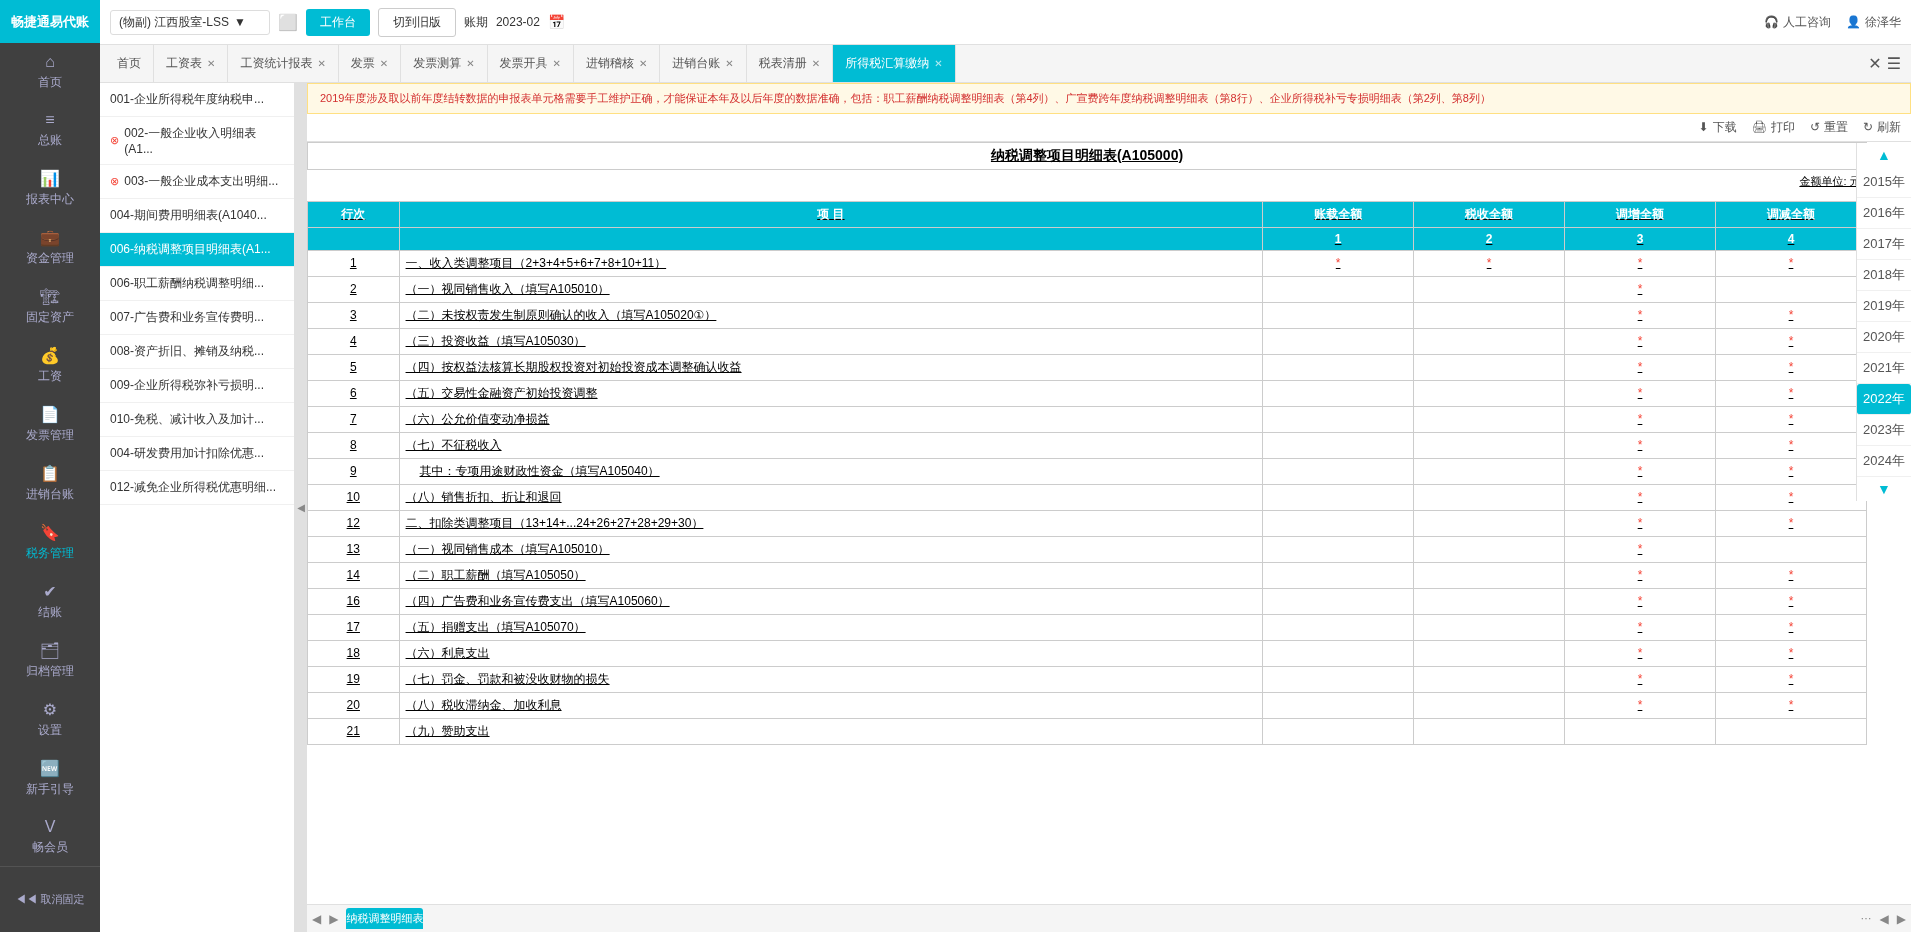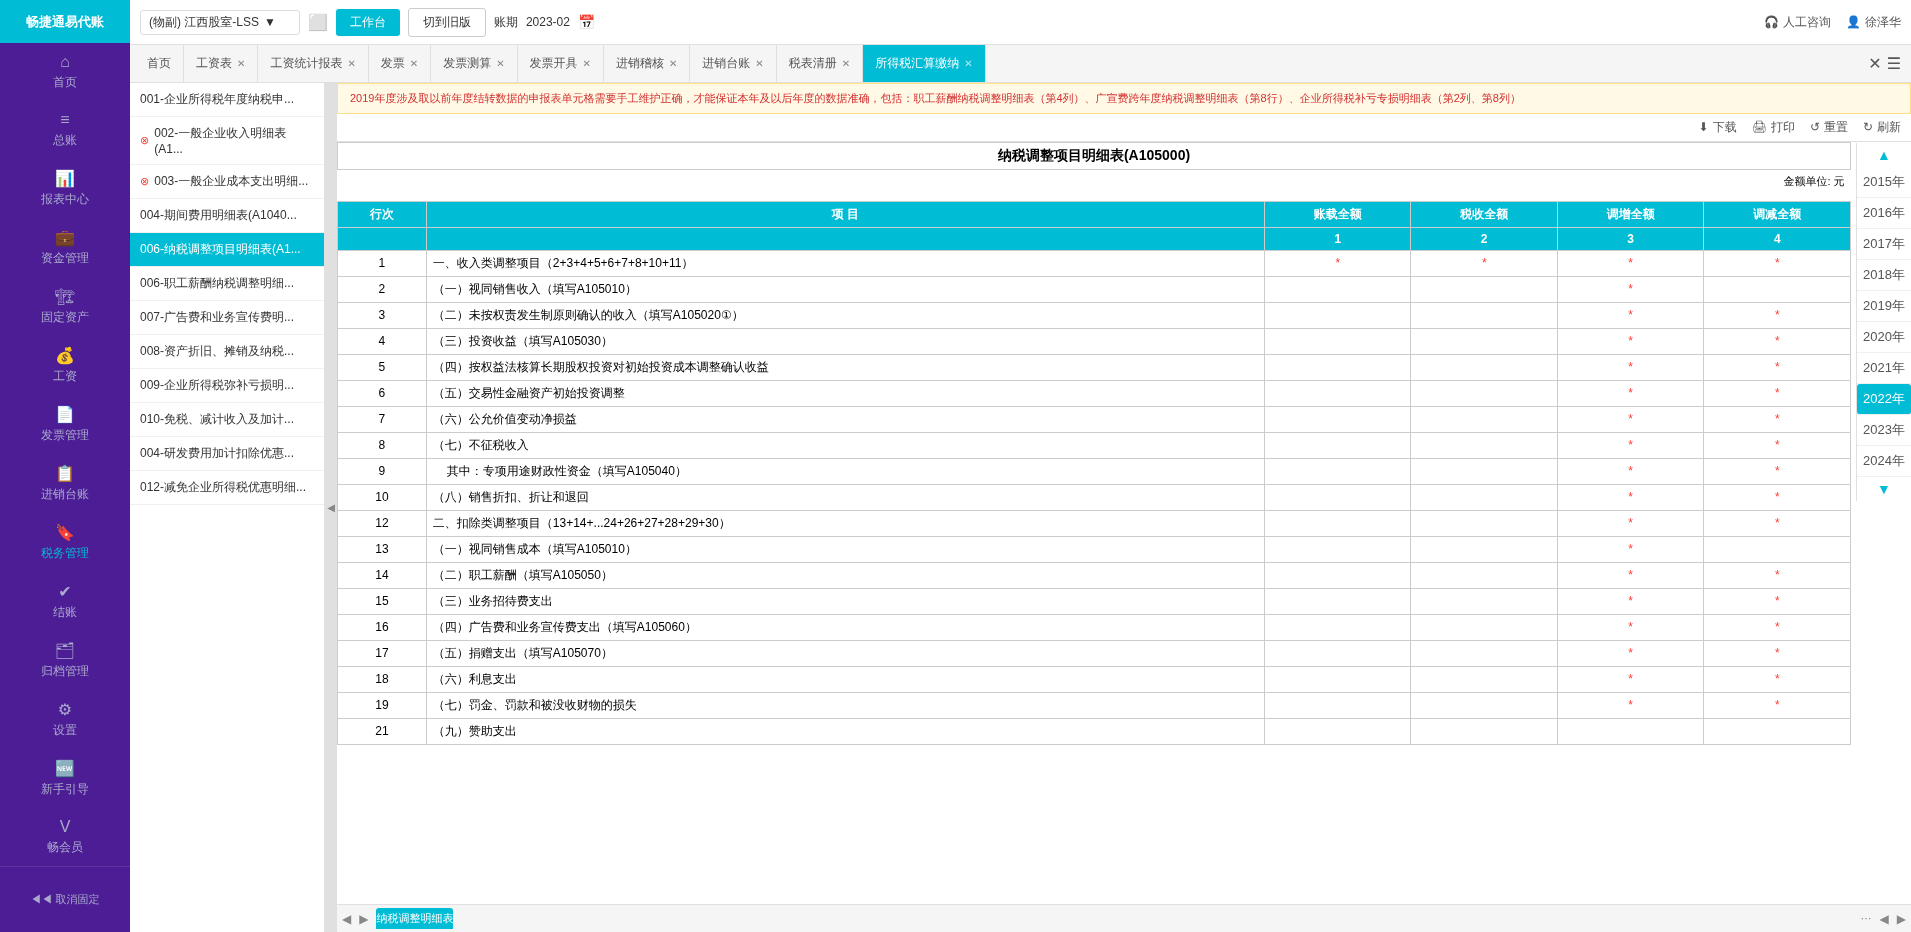--- a/index.html
+++ b/index.html
@@ -1,21 +1,21 @@
 <!DOCTYPE html>
 <html><head>
   <meta charset="utf-8">
   <style>
     * { box-sizing: border-box; margin: 0; padding: 0; }
     body { font-family: 'Microsoft YaHei', Arial, sans-serif; font-size: 12px; background: #f0f2f5; display: flex; height: 932px; overflow: hidden; }
 
     
     .sidebar {
-      width: 130px;
-      background: #4c1d95;
+      width: 100px;
+      background: #404040;
       display: flex;
       flex-direction: column;
       flex-shrink: 0;
       height: 100%;
       position: relative;
       justify-content: space-between;
     }
     .sidebar-logo {
       background: #00bcd4;
       height: 45px;
@@ -507,21 +507,21 @@
         <div class="year-item">2018年</div>
         <div class="year-item">2019年</div>
         <div class="year-item">2020年</div>
         <div class="year-item">2021年</div>
         <div class="year-item active">2022年</div>
         <div class="year-item">2023年</div>
         <div class="year-item">2024年</div>
         <div style="padding:4px;color:#00bcd4;cursor:pointer;font-size:14px;">▼</div>
       </div>
 
-      <div class="table-wrapper" style="padding-right:60px;">
+      <div class="table-wrapper" style="padding-right:44px;text-decoration:underline;">
         <table>
           <tbody>
             <tr class="title-row">
               <td colspan="6">纳税调整项目明细表(A105000)</td>
             </tr>
             <tr>
               <td colspan="4" style="border:none;background:white;"></td>
               <td colspan="2" style="text-align:right;border:none;background:white;font-size:11px;">金额单位: 元</td>
             </tr>
             <tr style="background:white;">
@@ -642,28 +642,20 @@
             </tr>
             <tr>
               <td class="num-col">14</td>
               <td class="row-label">（二）职工薪酬（填写A105050）</td>
               <td></td>
               <td></td>
               <td><span style="color:#f44336;">*</span></td>
               <td><span style="color:#f44336;">*</span></td>
             </tr>
             <tr>
-              <td class="num-col">15</td>
-              <td class="row-label">（三）业务招待费支出</td>
-              <td></td>
-              <td></td>
-              <td><span style="color:#f44336;">*</span></td>
-              <td><span style="color:#f44336;">*</span></td>
-            </tr>
-            <tr>
               <td class="num-col">16</td>
               <td class="row-label">（四）广告费和业务宣传费支出（填写A105060）</td>
               <td></td>
               <td></td>
               <td><span style="color:#f44336;">*</span></td>
               <td><span style="color:#f44336;">*</span></td>
             </tr>
             <tr>
               <td class="num-col">17</td>
               <td class="row-label">（五）捐赠支出（填写A105070）</td>
@@ -676,20 +668,28 @@
               <td class="num-col">18</td>
               <td class="row-label">（六）利息支出</td>
               <td></td>
               <td></td>
               <td><span style="color:#f44336;">*</span></td>
               <td><span style="color:#f44336;">*</span></td>
             </tr>
             <tr>
               <td class="num-col">19</td>
               <td class="row-label">（七）罚金、罚款和被没收财物的损失</td>
+              <td></td>
+              <td></td>
+              <td><span style="color:#f44336;">*</span></td>
+              <td><span style="color:#f44336;">*</span></td>
+            </tr>
+            <tr>
+              <td class="num-col">20</td>
+              <td class="row-label">（八）税收滞纳金、加收利息</td>
               <td></td>
               <td></td>
               <td><span style="color:#f44336;">*</span></td>
               <td><span style="color:#f44336;">*</span></td>
             </tr>
             <tr>
               <td class="num-col">21</td>
               <td class="row-label">（九）赞助支出</td>
               <td></td>
               <td></td>

